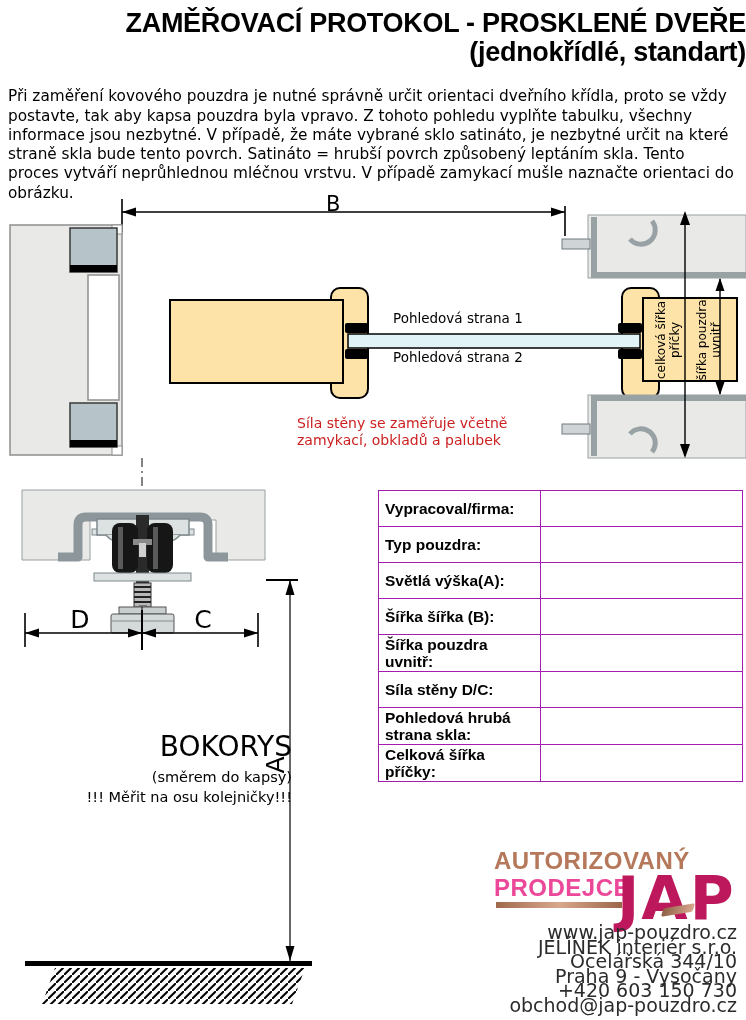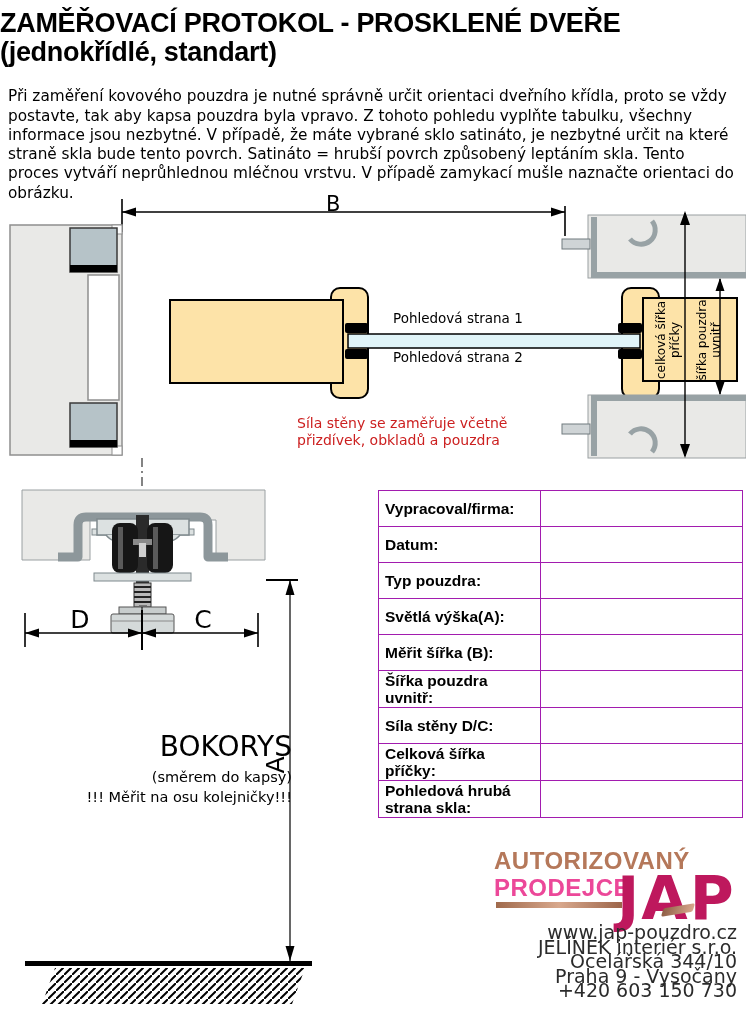--- a/index.html
+++ b/index.html
@@ -2,21 +2,21 @@
 <html><head>
 <meta charset="utf-8">
 <style>
   html,body{margin:0;padding:0;background:#fff;}
   .page{
     position:relative;width:746px;height:1020px;background:#fff;overflow:hidden;
     font-family:"DejaVu Sans",sans-serif;color:#000;
   }
   
   .title{
-    width:746px;text-align:left;font-family:"Liberation Sans",sans-serif;
+    width:746px;text-align:right;font-family:"Liberation Sans",sans-serif;
     font-weight:bold;font-size:27px;line-height:30px;letter-spacing:-0.3px;
   }
   .title-1{position:absolute;top:8px;left:0;}
   .title-2{position:absolute;top:37px;left:0;}
   .intro{
     position:absolute;top:72px;left:8px;width:732px;
     font-size:15.3px;line-height:19.3px;text-align:left;
   }
   
   .lab{position:absolute;}
@@ -205,80 +205,77 @@
 
     <g>
       <rect x="25" y="506" width="287" height="5" fill="#000"></rect>
       <polygon points="55,513 305,513 292,549 42,549" fill="url(#hatch)"></polygon>
     </g>
   </svg>
 
   <div class="lab dim-b">B</div>
   <div class="lab ps1">Pohledová strana 1</div>
   <div class="lab ps2">Pohledová strana 2</div>
-  <div class="lab red-note">Síla stěny se zaměřuje včetně přizdívek, obkladů a pouzdra</div>
+  <div class="lab red-note">Síla stěny se zaměřuje včetně zamykací, obkladů a palubek</div>
   <div class="lab rot rot1">celková šířka příčky</div>
   <div class="lab rot rot2">šířka pouzdra uvnitř</div>
   <div class="lab dim-d">D</div>
   <div class="lab dim-c">C</div>
   <div class="lab dim-a">A</div>
 
   <div class="bok-text">
     <div class="bok-h">BOKORYS</div>
     <div class="bok-s1">(směrem do kapsy)</div>
     <div class="bok-s2">!!! Měřit na osu kolejničky!!!</div>
   </div>
 
   <table class="form-table">
     <tbody>
       <tr>
           <td class="lbl">Vypracoval/firma:</td>
           <td class="val"></td>
         </tr>
       <tr>
-          <td class="lbl">Datum:</td>
-          <td class="val"></td>
-        </tr>
-      <tr>
           <td class="lbl">Typ pouzdra:</td>
           <td class="val"></td>
         </tr>
       <tr>
           <td class="lbl">Světlá výška(A):</td>
           <td class="val"></td>
         </tr>
       <tr>
-          <td class="lbl">Měřit šířka (B):</td>
+          <td class="lbl">Šířka šířka (B):</td>
           <td class="val"></td>
         </tr>
       <tr>
           <td class="lbl">Šířka pouzdra uvnitř:</td>
           <td class="val"></td>
         </tr>
       <tr>
           <td class="lbl">Síla stěny D/C:</td>
           <td class="val"></td>
         </tr>
       <tr>
+          <td class="lbl">Pohledová hrubá strana skla:</td>
+          <td class="val"></td>
+        </tr>
+      <tr>
           <td class="lbl">Celková šířka příčky:</td>
-          <td class="val"></td>
-        </tr>
-      <tr>
-          <td class="lbl">Pohledová hrubá strana skla:</td>
           <td class="val"></td>
         </tr>
     </tbody>
   </table>
 
   <div class="dealer-1">AUTORIZOVANÝ</div>
   <div class="dealer-2">PRODEJCE</div>
   <div class="dealer-bar"></div>
   <div class="jap-logo">JAP</div>
   <div class="jap-swoosh"></div>
   <div class="contact">
     <div>www.jap-pouzdro.cz</div>
     <div>JELÍNEK interiér s.r.o.</div>
     <div>Ocelářská 344/10</div>
     <div>Praha 9 - Vysočany</div>
     <div>+420 603 150 730</div>
+    <div>obchod@jap-pouzdro.cz</div>
   </div>
 
 </div>
 
 </body></html>

